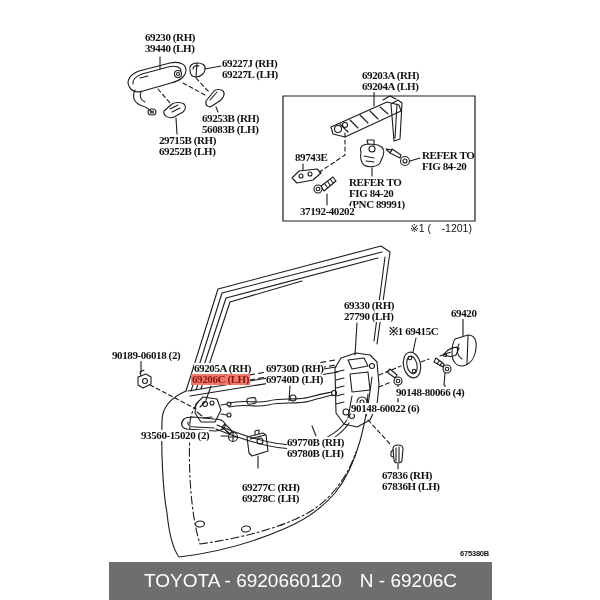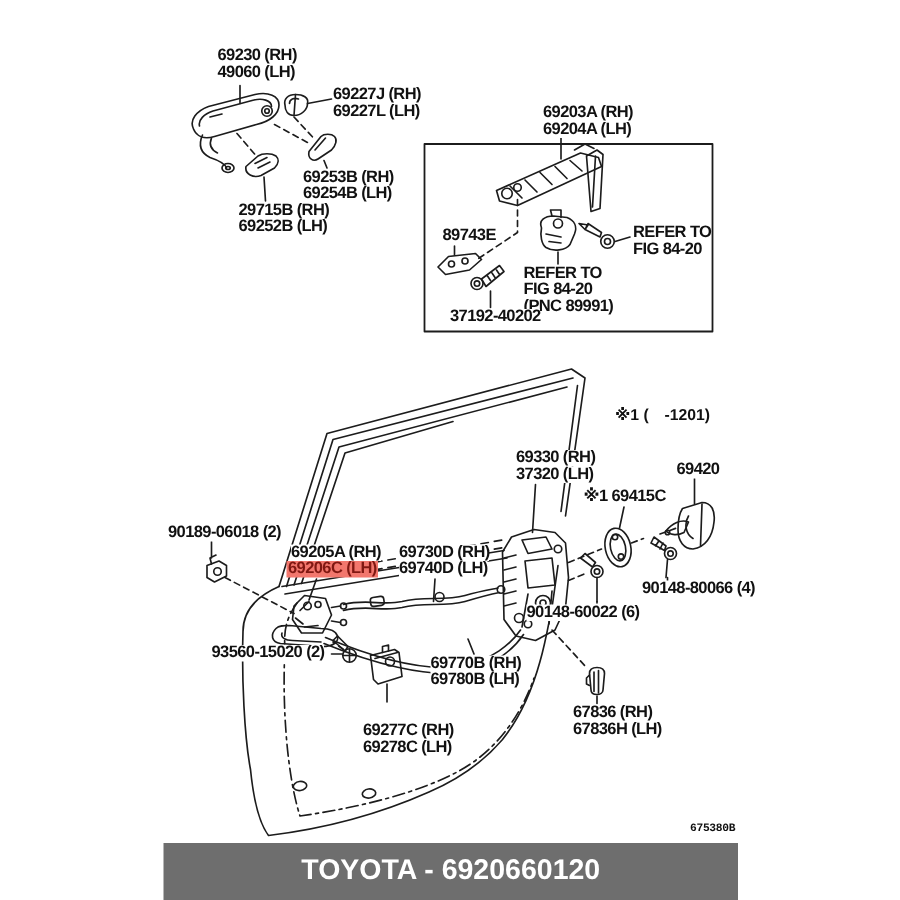--- a/index.html
+++ b/index.html
@@ -1,29 +1,29 @@
 <!DOCTYPE html>
 <html style="--highlight-bg: #f2776d; --highlight-fg: #801812; --footer-bg: #6e6e6e; --footer-fg: #ffffff; --line: #1c1c1c;"><head>
 <meta charset="utf-8">
 <style>
   html,body{margin:0;padding:0;background:#fff;}
   #stage{position:relative;width:600px;height:600px;background:#fff;overflow:hidden;
          font-family:"Liberation Sans","DejaVu Sans",sans-serif;}
   #art{position:absolute;left:0;top:0;}
   .lbl{position:absolute;font-weight:700;font-size:11px;line-height:11px;
        letter-spacing:-0.4px;color:#111;white-space:nowrap;}
-  .lbl span{display:block;background:#fff;width:max-content;}
+  .lbl span{display:block;background:#fff;width:max-content;font-family:Liberation Serif, serif;}
   .lbl span.hl{background:var(--highlight-bg,#f2776d);color:var(--highlight-fg,#801812);
        padding:0 1px;margin-left:-3px;}
-  .note{position:absolute;font-weight:700;font-size:10.5px;color:#111;white-space:nowrap;margin-top:48px;}
-  .figcode{position:absolute;font-weight:700;font-size:7.5px;color:#111;letter-spacing:-0.2px;font-family:Liberation Mono, monospace;}
+  .note{position:absolute;font-weight:400;font-size:10.5px;color:#111;white-space:nowrap;}
+  .figcode{position:absolute;font-weight:700;font-size:7.5px;color:#111;letter-spacing:-0.2px;}
   .footer{position:absolute;left:109px;top:562px;width:383px;height:38px;
        background:var(--footer-bg,#6e6e6e);color:var(--footer-fg,#ffffff);
        display:flex;align-items:center;justify-content:center;gap:18px;
-       font-size:19px;font-weight:700;}
+       font-size:19px;font-weight:400;}
   .footer span{background:transparent;}
 </style>
 </head>
 <body>
 
 <div id="stage">
 
   <svg id="art" width="600" height="600" viewBox="0 0 600 600">
     <g stroke="#1c1c1c" fill="none" stroke-width="1.1" stroke-linecap="round" stroke-linejoin="round">
 
@@ -141,29 +141,29 @@
       <path d="M138,377 L146,374 L151,377 L151,384 L143,388 L138,385 Z"></path>
       <circle cx="145" cy="381" r="2.5"></circle>
       <path d="M141,376 L140,372 L144,370 M141,361 L141,372"></path>
 
       <path d="M211,386 L206,400 M290,386 L289,401 M357,323 L355,355 M316,436 L312,426 M463,319 L463,336 M416,338 L413,352 M445,388 L445,385 M398,402 L398,401"></path>
     </g>
   </svg>
 
   <div class="lbl" style="left:145px;top:32px">
     <span>69230 (RH)</span>
-    <span>49060 (LH)</span>
+    <span>39440 (LH)</span>
   </div>
   <div class="lbl" style="left:222px;top:58px">
     <span>69227J (RH)</span>
     <span>69227L (LH)</span>
   </div>
   <div class="lbl" style="left:202px;top:113px">
     <span>69253B (RH)</span>
-    <span>69254B (LH)</span>
+    <span>56083B (LH)</span>
   </div>
   <div class="lbl" style="left:159px;top:135px">
     <span>29715B (RH)</span>
     <span>69252B (LH)</span>
   </div>
   <div class="lbl" style="left:295px;top:152px">
     <span>89743E</span>
   </div>
   <div class="lbl" style="left:362px;top:70px">
     <span>69203A (RH)</span>
@@ -189,29 +189,29 @@
   <div class="lbl" style="left:194px;top:363px">
     <span>69205A (RH)</span>
     <span class="hl">69206C (LH)</span>
   </div>
   <div class="lbl" style="left:266px;top:363px">
     <span>69730D (RH)</span>
     <span>69740D (LH)</span>
   </div>
   <div class="lbl" style="left:344px;top:300px">
     <span>69330 (RH)</span>
-    <span>37320 (LH)</span>
+    <span>27790 (LH)</span>
   </div>
   <div class="lbl" style="left:389px;top:326px">
     <span>※1 69415C</span>
   </div>
   <div class="lbl" style="left:451px;top:308px">
     <span>69420</span>
   </div>
-  <div class="lbl" style="left:428px;top:387px">
+  <div class="lbl" style="left:396px;top:387px">
     <span>90148-80066 (4)</span>
   </div>
   <div class="lbl" style="left:351px;top:403px">
     <span>90148-60022 (6)</span>
   </div>
   <div class="lbl" style="left:141px;top:430px">
     <span>93560-15020 (2)</span>
   </div>
   <div class="lbl" style="left:287px;top:437px">
     <span>69770B (RH)</span>
@@ -223,15 +223,16 @@
   </div>
   <div class="lbl" style="left:382px;top:470px">
     <span>67836 (RH)</span>
     <span>67836H (LH)</span>
   </div>
 
   <div class="figcode" style="left:460px;top:549px">675380B</div>
 
   <div class="footer">
     <span>TOYOTA - 6920660120</span>
+    <span>N - 69206C</span>
   </div>
 
 </div>
 
 </body></html>

